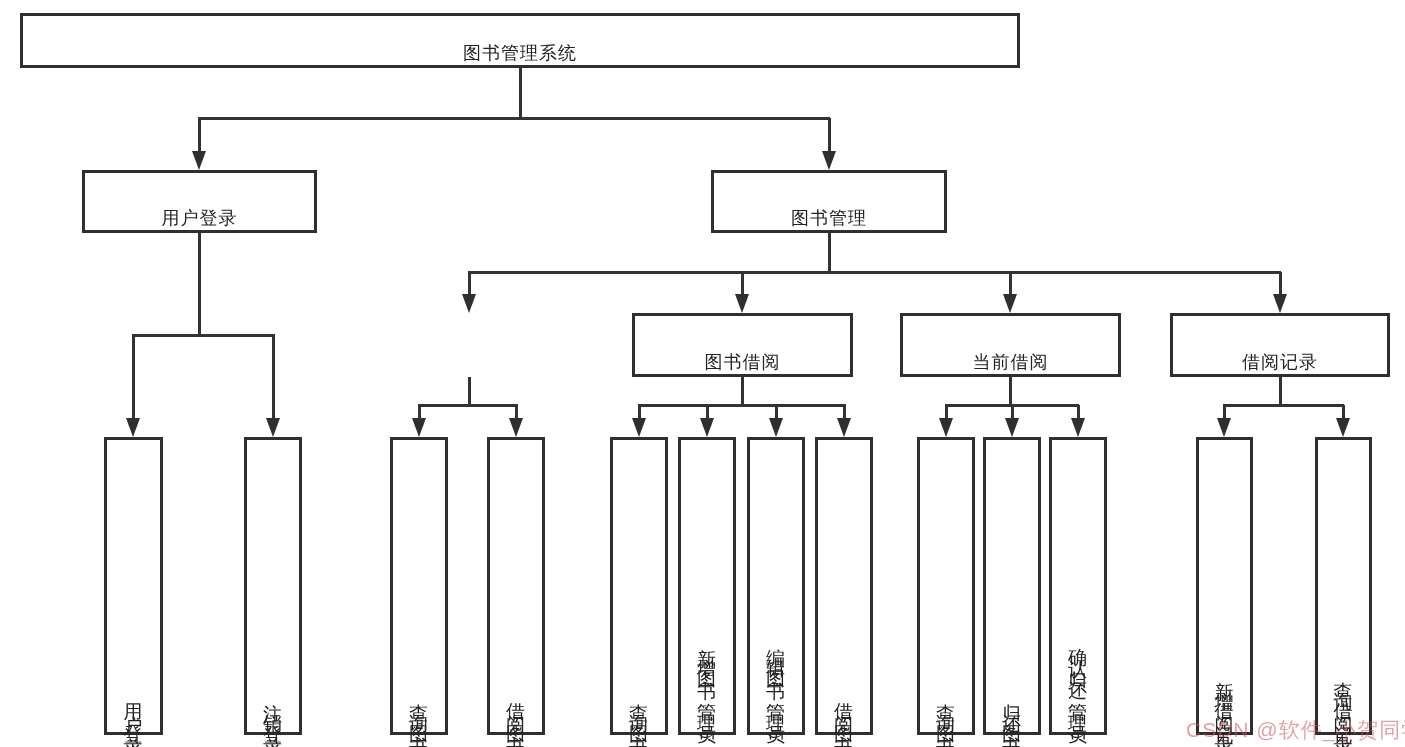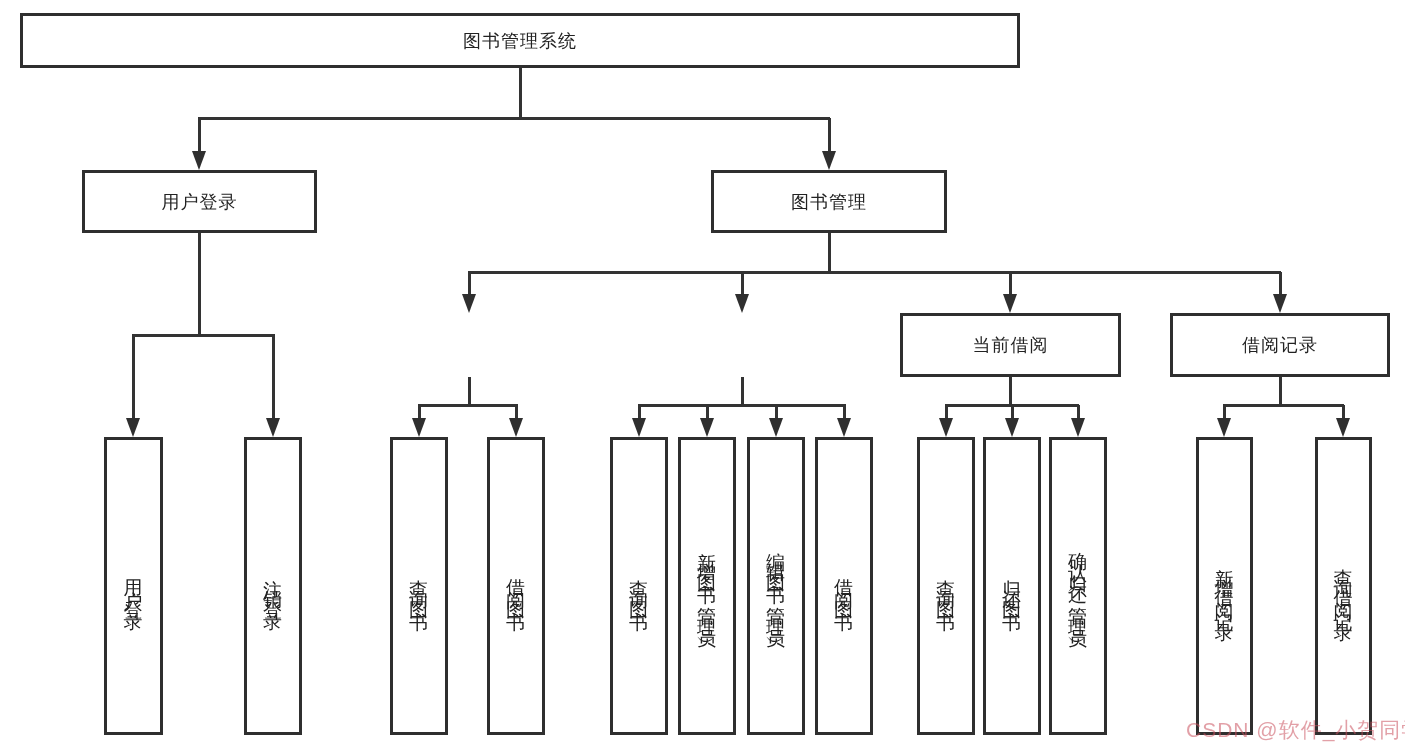--- a/index.html
+++ b/index.html
@@ -9,21 +9,21 @@
     background:#ffffff;
     font-family:"Liberation Sans","DejaVu Sans",sans-serif;
     overflow:hidden;
   }
   .box{
     position:absolute;
     box-sizing:border-box;
     border:3px solid #2f2f2f;
     background:#ffffff;
     display:flex;
-    align-items:center;
+    align-items:flex-end;
     justify-content:center;
     color:#222222;
   }
   .hlabel{
     font-size:18px;
     letter-spacing:1px;
     white-space:nowrap;
   }
   .vtext{
     writing-mode:vertical-rl;
@@ -62,20 +62,23 @@
     <span class="hlabel">图书管理系统</span>
   </div>
 
   <div class="box" style="left:82px;top:170px;width:235px;height:63px">
     <span class="hlabel">用户登录</span>
   </div>
   <div class="box" style="left:711px;top:170px;width:236px;height:63px">
     <span class="hlabel">图书管理</span>
   </div>
 
+  <div class="box" style="left:632px;top:313px;width:221px;height:64px">
+    <span class="hlabel">图书借阅</span>
+  </div>
   <div class="box" style="left:1170px;top:313px;width:220px;height:64px">
     <span class="hlabel">借阅记录</span>
   </div>
   <div class="box" style="left:900px;top:313px;width:221px;height:64px">
     <span class="hlabel">当前借阅</span>
   </div>
 
   <div class="box" style="left:104px;top:437px;width:59px;height:298px">
     <span class="vtext">用户登录</span>
   </div>

